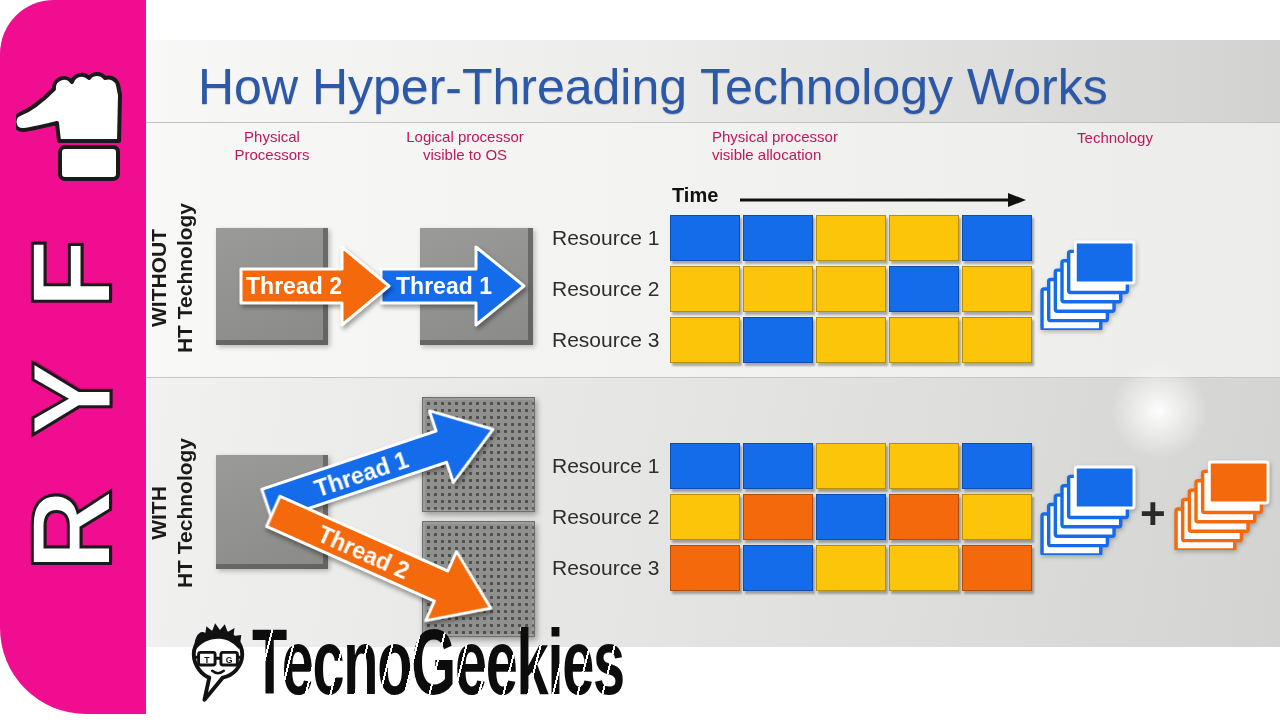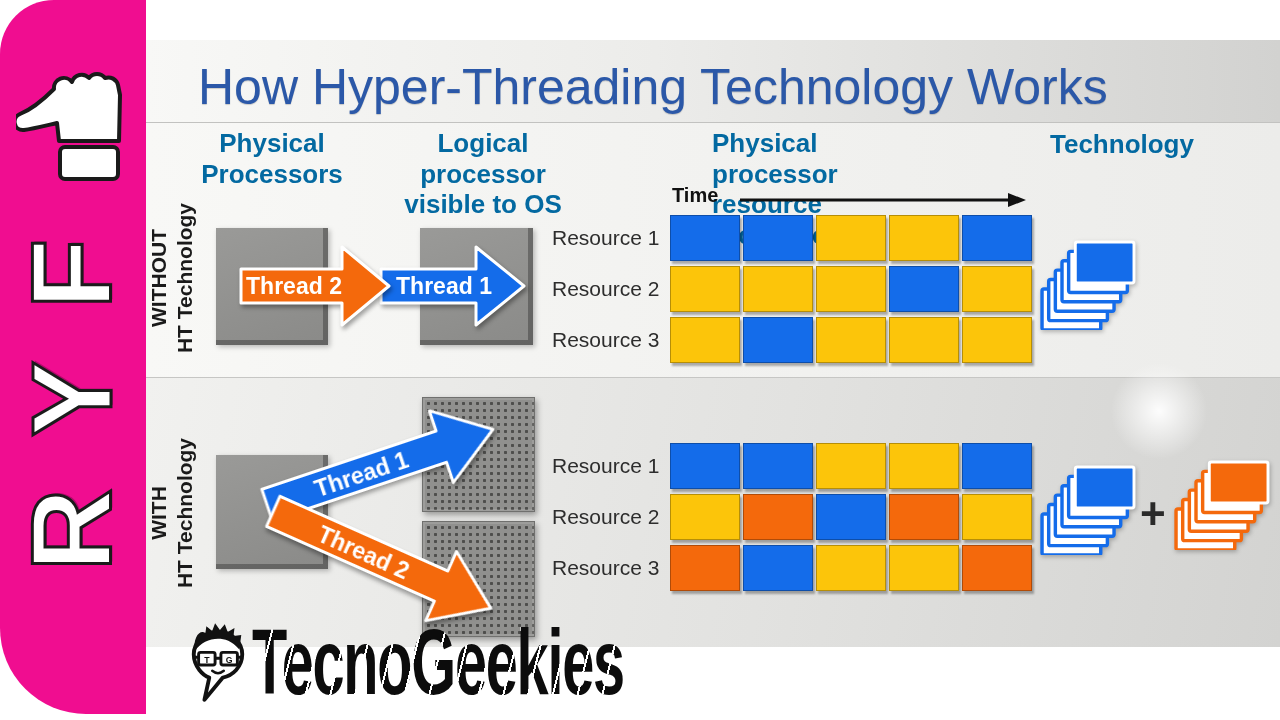--- a/index.html
+++ b/index.html
@@ -14,21 +14,21 @@
   .slide-title{left:198px;top:58px;font-size:50px;color:#2b58a8;
     text-shadow:0 1px 1px rgba(0,0,0,.18);white-space:nowrap}
   .sec1-bg{left:146px;top:123px;width:1134px;height:254px;
     background:linear-gradient(to right,#f8f8f6,#ececea)}
   .sec2-bg{left:146px;top:377px;width:1134px;height:269px;
     background:linear-gradient(100deg,#f1f1ef 0%,#e2e2e0 55%,#d3d3d1 100%);
     border-top:1px solid #c6c6c4}
   .glow{left:1104px;top:356px;width:110px;height:110px;border-radius:50%;
     background:radial-gradient(circle,rgba(255,255,255,.95) 0%,rgba(255,255,255,0) 62%)}
 
-  .col-header{font-weight:bold;font-size:26px;line-height:1.18;color:#0369a1;
+  .col-header{font-weight:normal;font-size:15px;line-height:1.18;color:#be185d;
     white-space:pre-line;text-align:center}
   .col-header.left{text-align:left}
   .time-label{left:672px;top:184px;font-weight:bold;font-size:20px;color:#111}
 
   .vlabel{width:178px;height:58px;display:flex;flex-direction:column;justify-content:center;
     font-weight:bold;font-size:21px;line-height:1.25;text-align:center;color:#1a1a1a;
     white-space:pre-line;transform:rotate(-90deg)}
 
   
   .cpu-box{background:linear-gradient(160deg,#9a9a98,#8a8a88);
@@ -76,24 +76,24 @@
 
 <div class="abs slide-band"></div>
 <div class="abs sec1-bg"></div>
 <div class="abs sec2-bg"></div>
 <div class="abs glow"></div>
 
 <div class="abs slide-title" style="color: rgb(43, 88, 168);">How Hyper-Threading Technology Works</div>
 
 <div class="abs col-header" style="left:192px;top:128px;width:160px">Physical
 Processors</div>
-<div class="abs col-header" style="left:386px;top:128px;width:194px">Logical processor
+<div class="abs col-header" style="left:368px;top:128px;width:194px">Logical processor
 visible to OS</div>
 <div class="abs col-header left" style="left:712px;top:128px;width:220px">Physical processor
-resource processor</div>
+visible allocation</div>
 <div class="abs col-header" style="left:1050px;top:129px;width:130px">Technology</div>
 
 <div class="abs time-label">Time</div>
 <svg class="abs" style="left:738px;top:192px" width="290" height="16">
   <line x1="2" y1="8" x2="272" y2="8" stroke="#111" stroke-width="3"></line>
   <polygon points="270,1 288,8 270,15" fill="#111"></polygon>
 </svg>
 
 <div class="abs vlabel" style="left:83px;top:249px">WITHOUT
 HT Technology</div>

